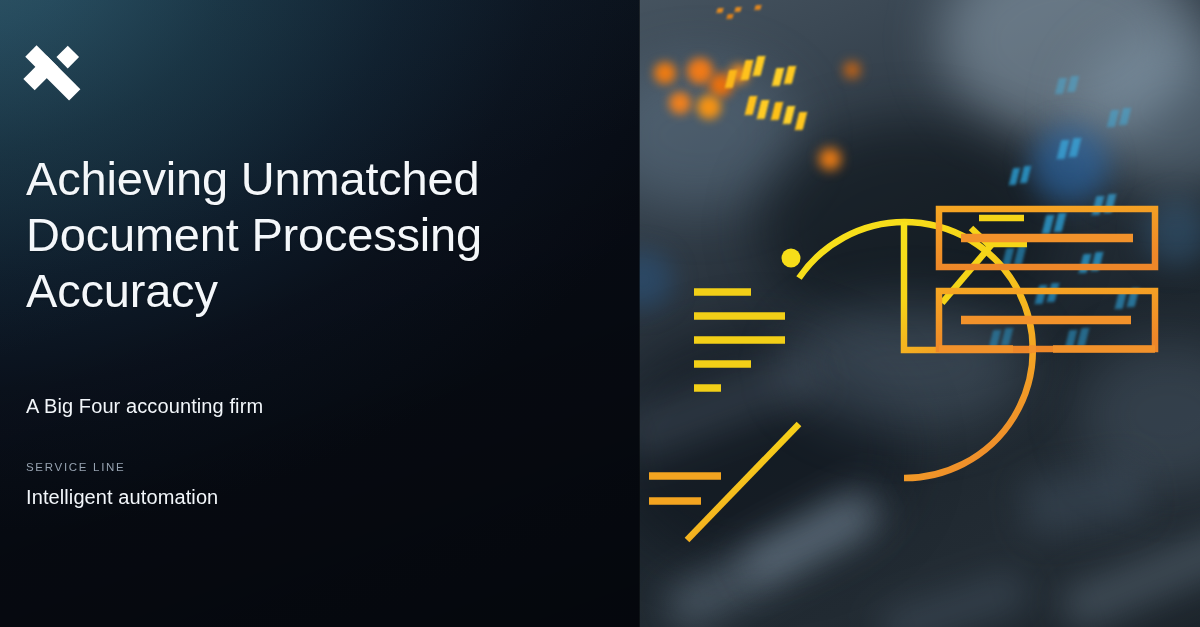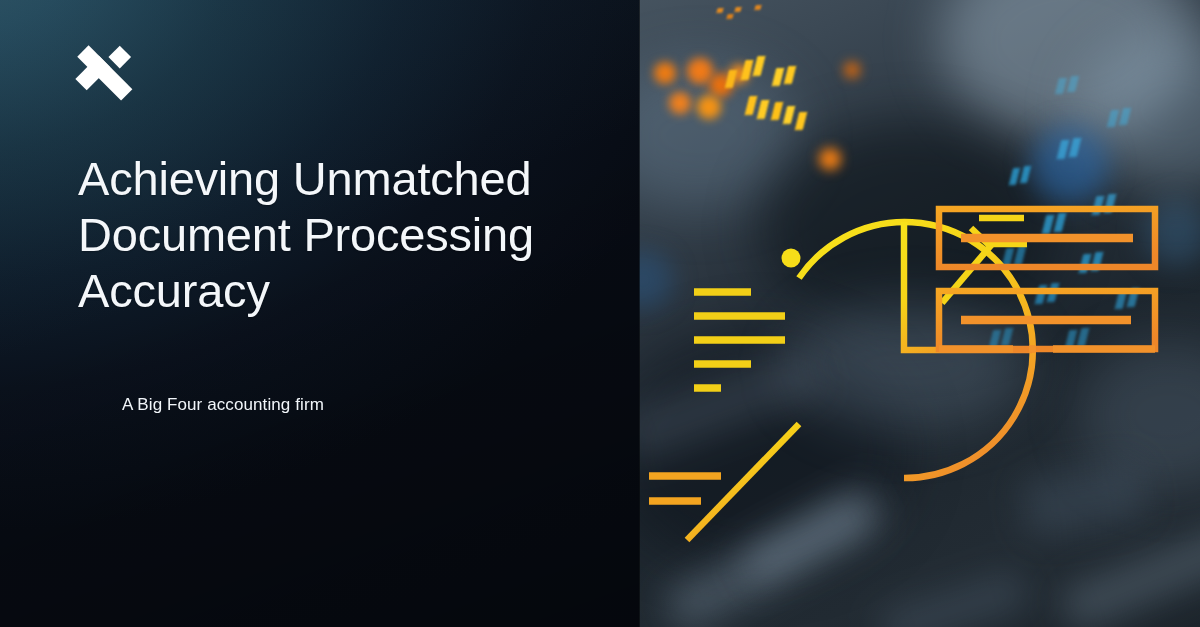--- a/index.html
+++ b/index.html
@@ -25,21 +25,21 @@
       radial-gradient(120% 95% at -6% -10%, #315666 0%, #24485a 16%, #17303f 36%, #0e1c2a 58%, #0a111c 76%, #070b13 100%);
     overflow:hidden;
     z-index:2;
   }
   .left::after{
     content:"";
     position:absolute; inset:0;
     background:linear-gradient(160deg, rgba(50,90,110,.18) 0%, rgba(0,0,0,0) 42%, rgba(0,0,0,.35) 100%);
     pointer-events:none;
   }
-  .left-inner { position:relative; z-index:3; height:100%; padding:47px 0 0 78px; }
+  .left-inner { position:relative; z-index:3; height:100%; padding:47px 0 0 26px; }
 
   
   .logo { position:relative; width:54px; height:52px; }
   .logo .bar {
     position:absolute; background:#ffffff;
   }
   .logo .b1 { width:62px; height:15.5px; left:-4px; top:18px; transform:rotate(45deg); transform-origin:center; }
   .logo .b2 { width:33px; height:15.5px; left:-2px; top:18px; transform:rotate(-45deg); transform-origin:center; }
   .logo .b3 { width:15.5px; height:15.5px; left:34px; top:2px; transform:rotate(45deg); transform-origin:center; }
 
@@ -70,24 +70,23 @@
   .meta-label {
     color:#97a3b1;
     font-size:11.5px;
     font-weight:400;
     letter-spacing:1.7px;
     text-transform:uppercase;
   }
   .meta-value {
     margin-top:13px;
     color:#f2f6fa;
-    font-size:17px;
+    font-size:20px;
     font-weight:400;
     letter-spacing:.1px;
-    margin-left:44px;
   }
 
   
   .right {
     position:relative;
     width:561px; height:627px;
     flex:0 0 561px;
     overflow:hidden;
     background:#222b34;
   }
@@ -124,20 +123,24 @@
         <span class="bar b2"></span>
         <span class="bar b3"></span>
       </div>
 
       <h1 class="headline">Achieving Unmatched Document Processing Accuracy</h1>
 
 
       <div class="meta">
         <div class="meta-block">
           <div class="meta-value">A Big Four accounting firm</div>
+        </div>
+        <div class="meta-block">
+          <div class="meta-label">Service line</div>
+          <div class="meta-value">Intelligent automation</div>
         </div>
       </div>
 
     </div>
   </div>
 
   <div class="right">
 
     <div class="photo">
       <div class="base"></div>

